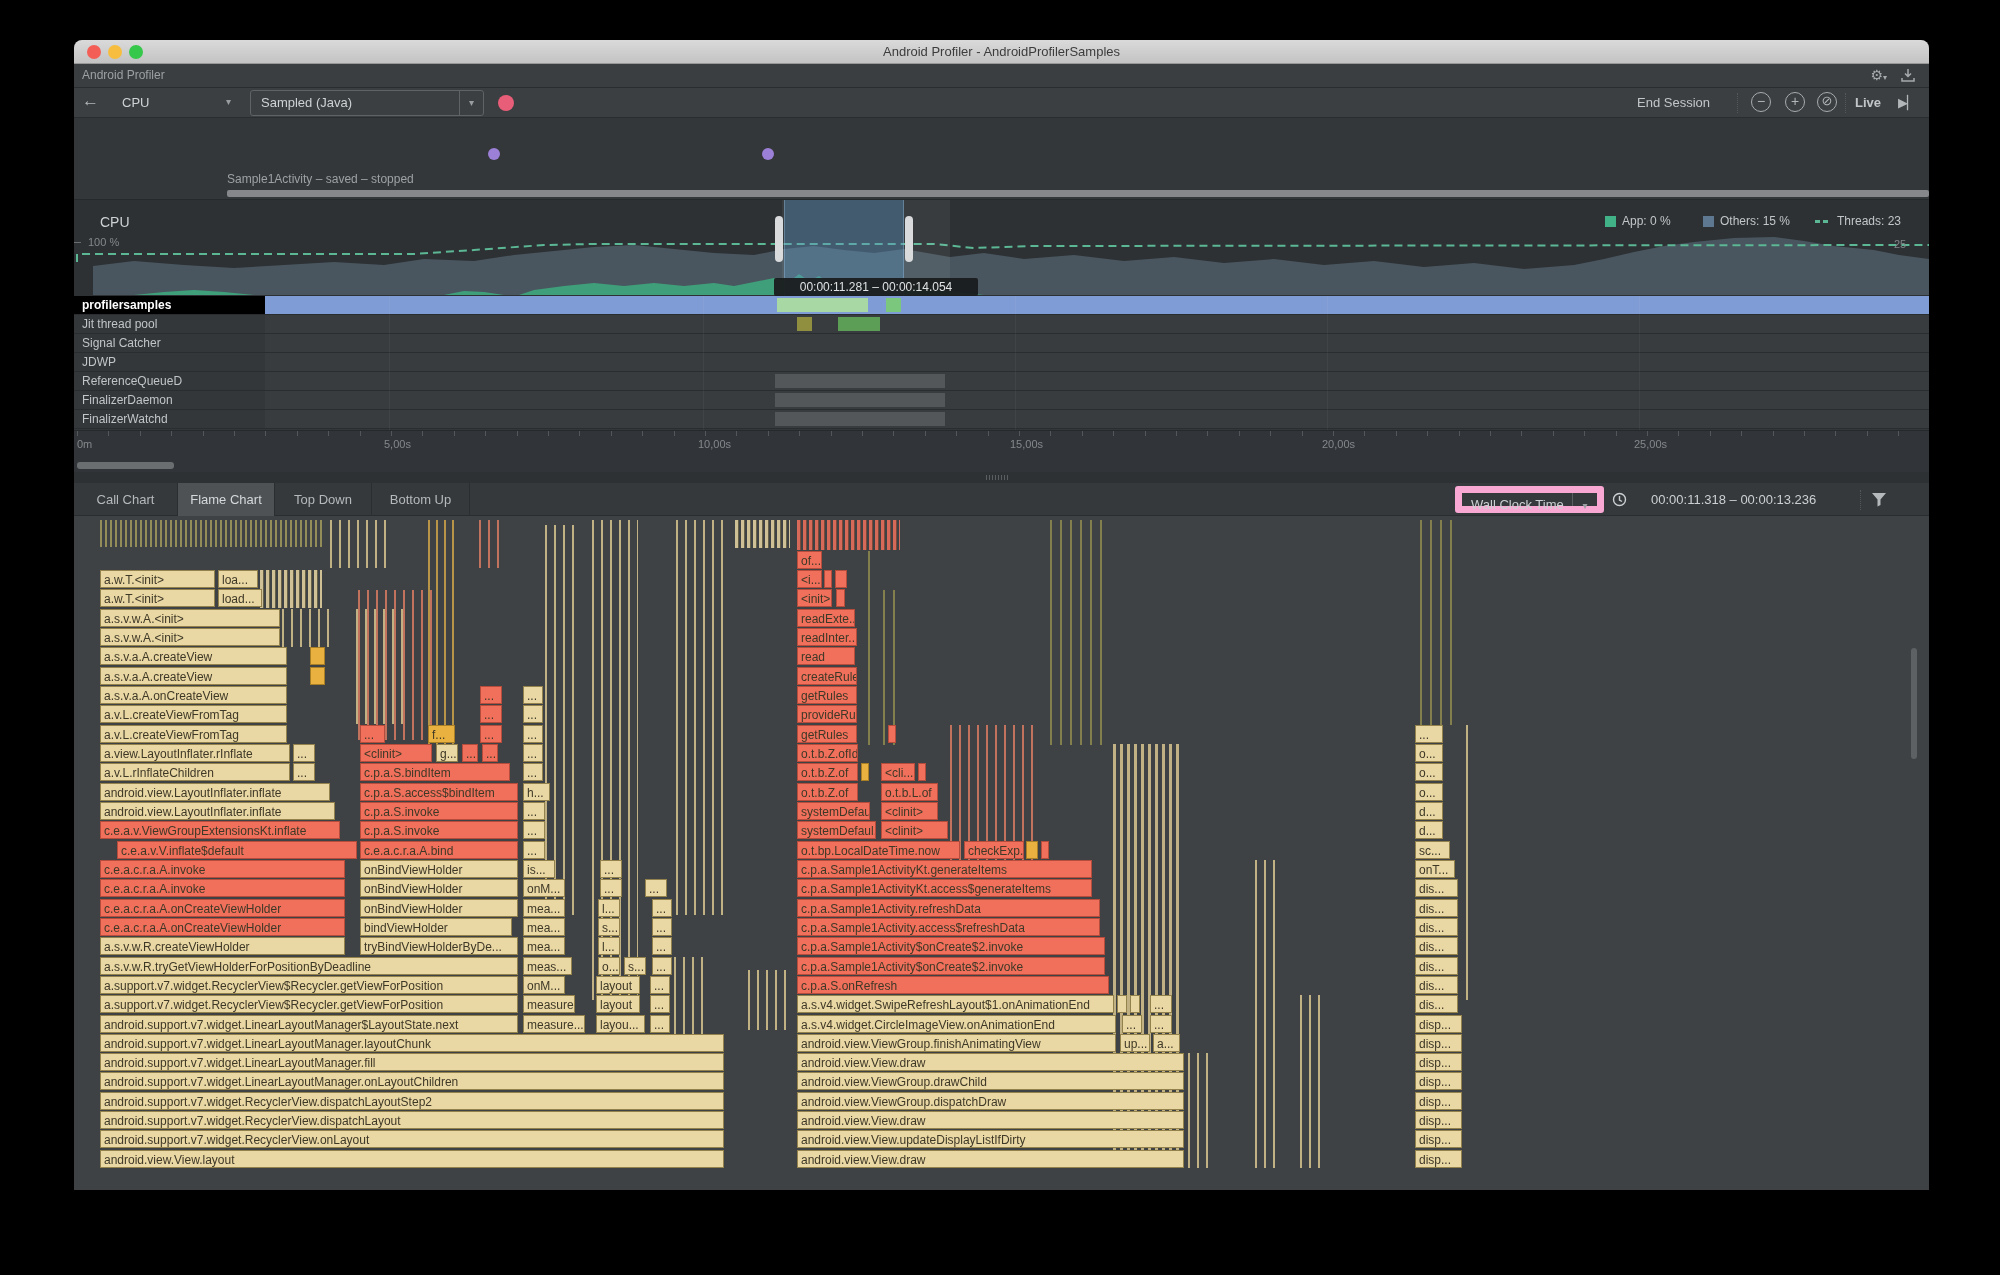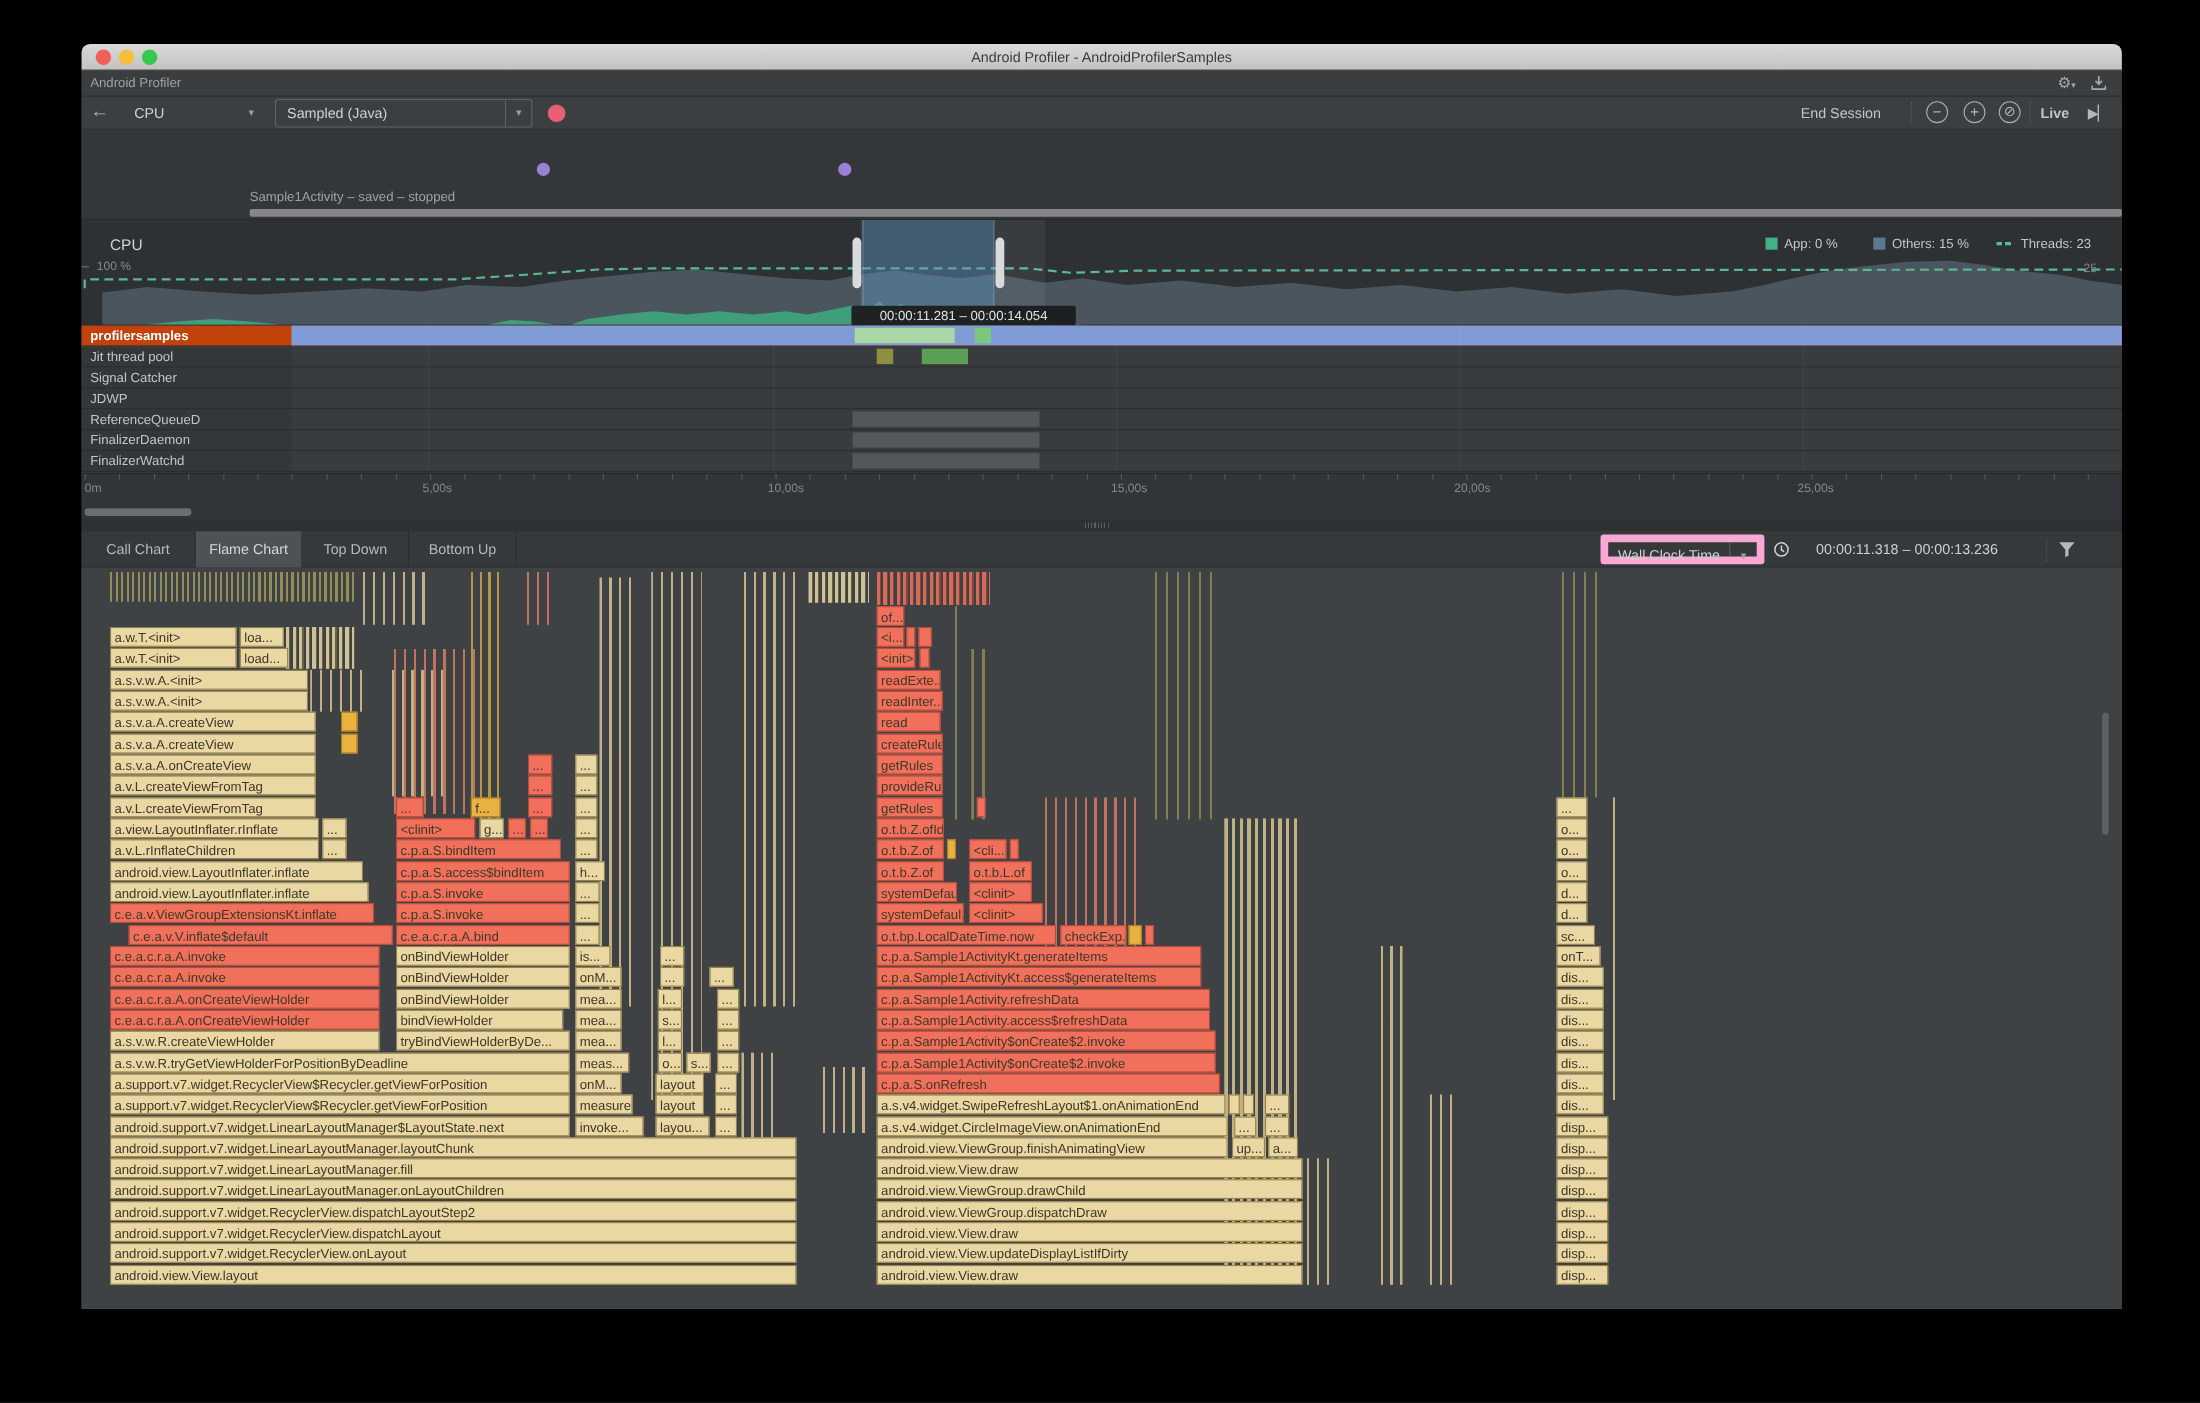--- a/index.html
+++ b/index.html
@@ -66,21 +66,21 @@
     border-left:1px solid rgba(150,190,220,.4); border-right:1px solid rgba(150,190,220,.4); }
   .sel-handle { position:absolute; width:8px; height:46px; top:16px; background:#d8dadb; border-radius:4px; }
   .sel-tooltip { position:absolute; left:700px; top:78px; width:204px; height:18px; background:rgba(26,28,30,0.95);
     color:#dfe1e3; font-size:12px; text-align:center; line-height:18px; border-radius:2px; }
 
   
   .threads { position:absolute; left:0; top:256px; width:100%; height:134px; background:#33373a; }
   .thread-row { position:absolute; left:0; width:100%; height:19px; border-bottom:1px solid #2a2d30; }
   .thread-row .tlabel { position:absolute; left:8px; top:2px; font-size:12px; color:#c2c5c7; }
   .thread-row .track { position:absolute; left:191px; top:0; right:0; height:100%; background:#383c3f; }
-  .thread-row.sel { background:#c2410c; }
+  .thread-row.sel { background:#000000; }
   .thread-row.sel .tlabel { color:#fff; font-weight:bold; }
   .thread-row.sel .track { background:#7f9cd6; }
   .tseg { position:absolute; top:2px; height:14px; }
   .gridline { position:absolute; top:0; width:1px; height:134px; background:rgba(255,255,255,0.045); }
 
   
   .axis { position:absolute; left:0; top:390px; width:100%; height:30px; background:#313539; border-top:1px solid #26292b; }
   .tick { position:absolute; top:0; width:1px; height:5px; background:#54575a; }
   .ticklab { position:absolute; top:7px; font-size:11px; color:#85888b; }
   .hscroll { position:absolute; left:3px; top:31px; width:97px; height:7px; background:#6a6e71; border-radius:3px; }
@@ -455,21 +455,21 @@
       <div class="seg b" style="left: 578px; top: 441px; width: 20px;">...</div>
       <div class="seg b" style="left: 26px; top: 460px; width: 418px;">a.support.v7.widget.RecyclerView$Recycler.getViewForPosition</div>
       <div class="seg b" style="left: 449px; top: 460px; width: 42px;">onM...</div>
       <div class="seg b" style="left: 522px; top: 460px; width: 44px;">layout</div>
       <div class="seg b" style="left: 576px; top: 460px; width: 20px;">...</div>
       <div class="seg b" style="left: 26px; top: 479px; width: 418px;">a.support.v7.widget.RecyclerView$Recycler.getViewForPosition</div>
       <div class="seg b" style="left: 449px; top: 479px; width: 52px;">measure</div>
       <div class="seg b" style="left: 522px; top: 479px; width: 44px;">layout</div>
       <div class="seg b" style="left: 576px; top: 479px; width: 20px;">...</div>
       <div class="seg b" style="left: 26px; top: 499px; width: 418px;">android.support.v7.widget.LinearLayoutManager$LayoutState.next</div>
-      <div class="seg b" style="left: 449px; top: 499px; width: 62px;">invoke...</div>
+      <div class="seg b" style="left: 449px; top: 499px; width: 62px;">measure...</div>
       <div class="seg b" style="left: 522px; top: 499px; width: 49px;">layou...</div>
       <div class="seg b" style="left: 576px; top: 499px; width: 20px;">...</div>
       <div class="seg b" style="left: 26px; top: 518px; width: 624px;">android.support.v7.widget.LinearLayoutManager.layoutChunk</div>
       <div class="seg b" style="left: 26px; top: 537px; width: 624px;">android.support.v7.widget.LinearLayoutManager.fill</div>
       <div class="seg b" style="left: 26px; top: 556px; width: 624px;">android.support.v7.widget.LinearLayoutManager.onLayoutChildren</div>
       <div class="seg b" style="left: 26px; top: 576px; width: 624px;">android.support.v7.widget.RecyclerView.dispatchLayoutStep2</div>
       <div class="seg b" style="left: 26px; top: 595px; width: 624px;">android.support.v7.widget.RecyclerView.dispatchLayout</div>
       <div class="seg b" style="left: 26px; top: 614px; width: 624px;">android.support.v7.widget.RecyclerView.onLayout</div>
       <div class="seg b" style="left: 26px; top: 634px; width: 624px;">android.view.View.layout</div>
       <div class="seg r" style="left: 723px; top: 35px; width: 25px;">of...</div>

